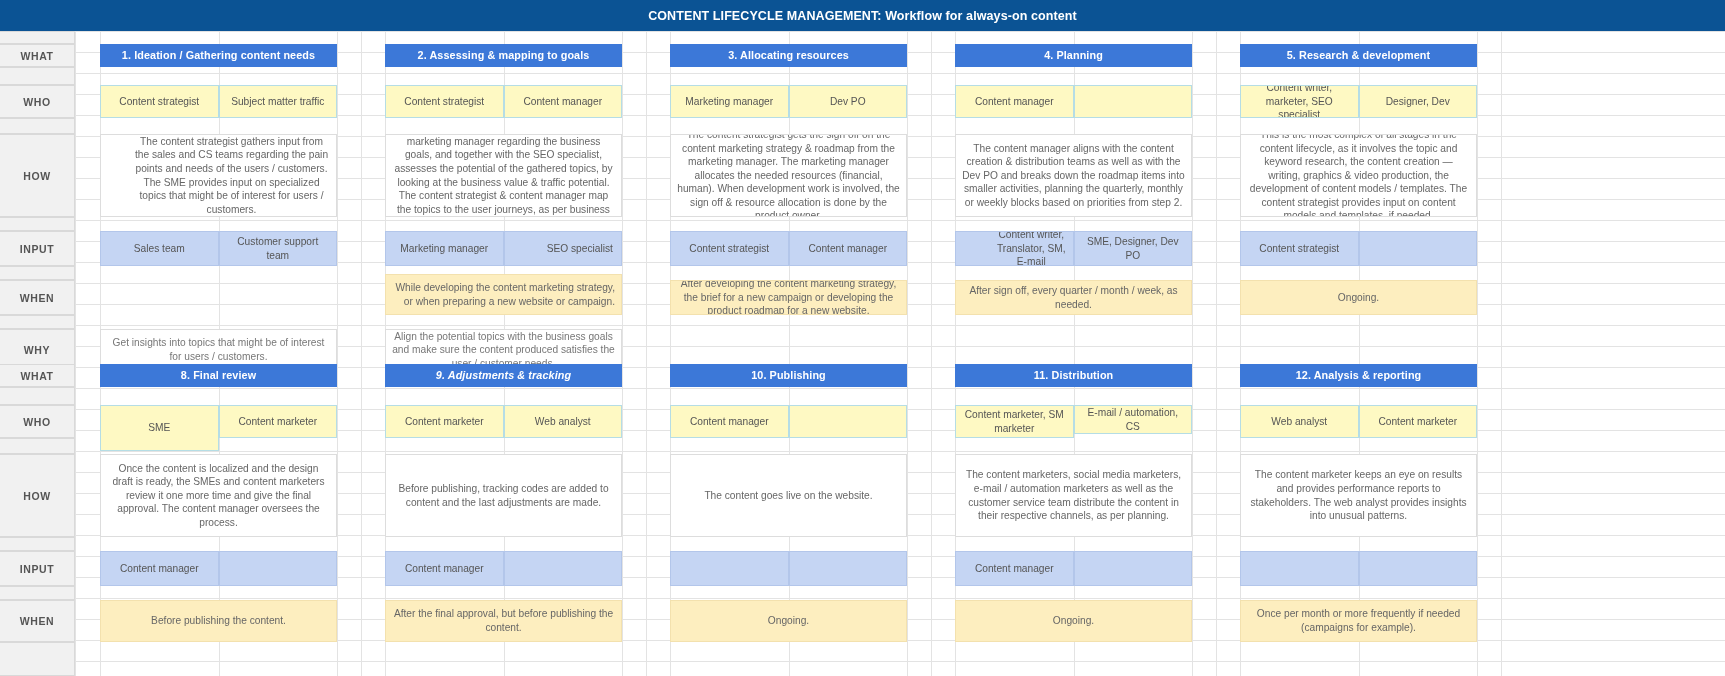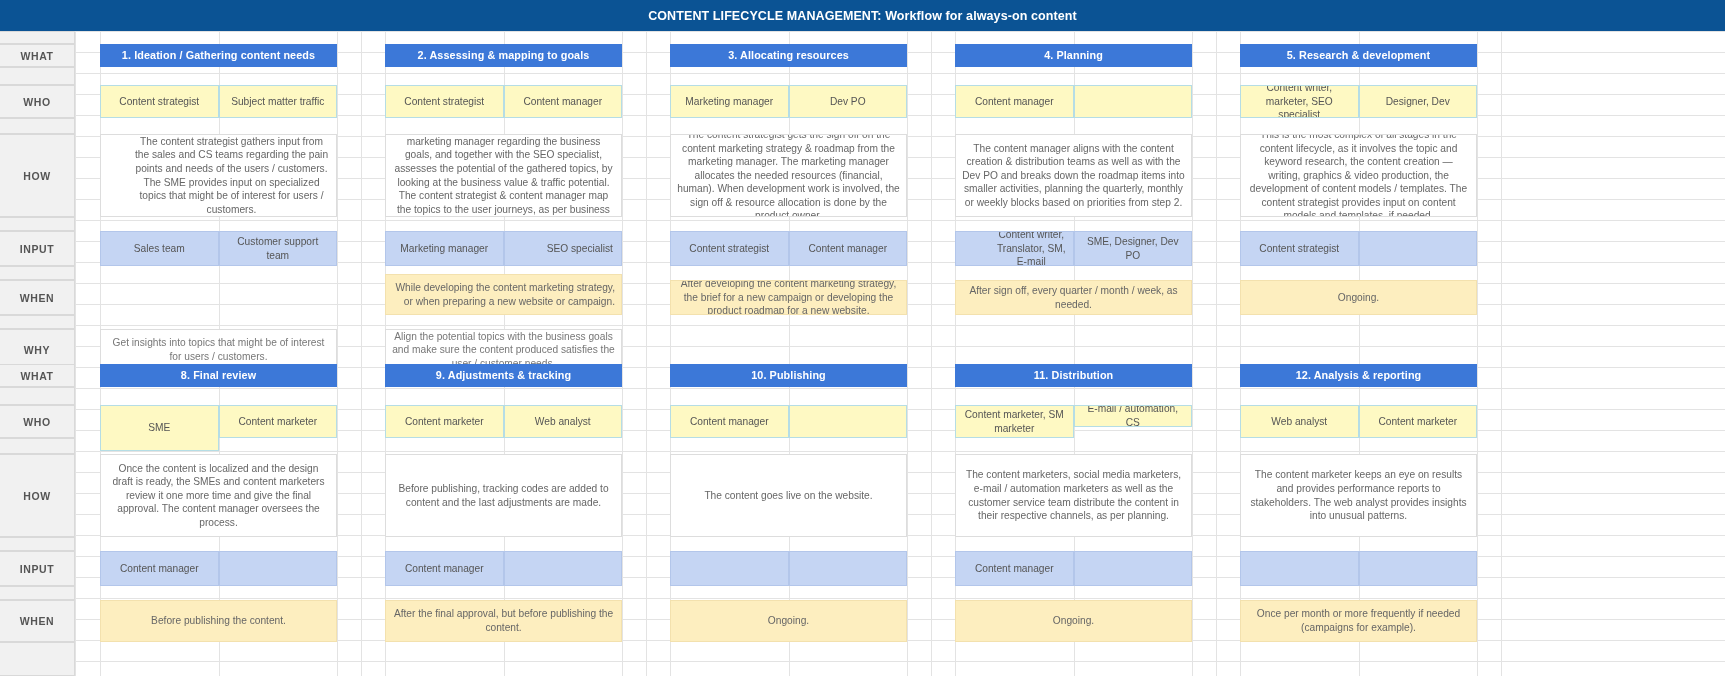--- a/index.html
+++ b/index.html
@@ -220,34 +220,34 @@
       <div class="cell when" style="left: 670px; top: 249px; width: 237px; height: 35px;">After developing the content marketing strategy, the brief for a new campaign or developing the product roadmap for a new website.</div>
       <div class="cell when" style="left: 955px; top: 249px; width: 237px; height: 35px;">After sign off, every quarter / month / week, as needed.</div>
       <div class="cell when" style="left: 1240px; top: 249px; width: 237px; height: 35px;">Ongoing.</div>
       <div class="rowlab blank" style="top: 284px; height: 14px;"></div>
       <div class="rowlab" style="top: 298px; height: 42px;">WHY</div>
       <div class="cell why" style="left: 100px; top: 298px; width: 237px; height: 42px;">Get insights into topics that might be of interest for users / customers.</div>
       <div class="cell why" style="left: 385px; top: 298px; width: 237px; height: 42px;">Align the potential topics with the business goals and make sure the content produced satisfies the user / customer needs.</div>
       <div class="rowlab blank" style="top: 340px; height: 13px;"></div>
       <div class="rowlab" style="top: 333px; height: 23px;">WHAT</div>
       <div class="cell what" style="left: 100px; top: 333px; width: 237px; height: 23px;">8. Final review</div>
-      <div class="cell what" style="left: 385px; top: 333px; width: 237px; height: 23px;">9. Adjustments &amp; tracking</div>
+      <div class="cell what" style="left: 385px; top: 333px; width: 237px; height: 23px; font-style: italic;">9. Adjustments &amp; tracking</div>
       <div class="cell what" style="left: 670px; top: 333px; width: 237px; height: 23px;">10. Publishing</div>
       <div class="cell what" style="left: 955px; top: 333px; width: 237px; height: 23px;">11. Distribution</div>
       <div class="cell what" style="left: 1240px; top: 333px; width: 237px; height: 23px;">12. Analysis &amp; reporting</div>
       <div class="rowlab blank" style="top: 356px; height: 18px;"></div>
       <div class="rowlab" style="top: 374px; height: 33px;">WHO</div>
       <div class="cell who" style="left: 100px; top: 374px; width: 118.5px; height: 46px;">SME</div>
       <div class="cell who" style="left: 218.5px; top: 374px; width: 118.5px; height: 33px;">Content marketer</div>
       <div class="cell who" style="left: 385px; top: 374px; width: 118.5px; height: 33px;">Content marketer</div>
       <div class="cell who" style="left: 503.5px; top: 374px; width: 118.5px; height: 33px;">Web analyst</div>
       <div class="cell who" style="left: 670px; top: 374px; width: 118.5px; height: 33px;">Content manager</div>
       <div class="cell who" style="left: 788.5px; top: 374px; width: 118.5px; height: 33px;"></div>
       <div class="cell who" style="left: 955px; top: 374px; width: 118.5px; height: 33px;">Content marketer, SM marketer</div>
-      <div class="cell who" style="left: 1073.5px; top: 374px; width: 118.5px; height: 22px;">E-mail / automation, CS</div>
+      <div class="cell who" style="left: 1073.5px; top: 374px; width: 118.5px; height: 29px;">E-mail / automation, CS</div>
       <div class="cell who" style="left: 1240px; top: 374px; width: 118.5px; height: 33px;">Web analyst</div>
       <div class="cell who" style="left: 1358.5px; top: 374px; width: 118.5px; height: 33px;">Content marketer</div>
       <div class="rowlab blank" style="top: 407px; height: 16px;"></div>
       <div class="rowlab" style="top: 423px; height: 83px;">HOW</div>
       <div class="cell how" style="left: 100px; top: 423px; width: 237px; height: 83px;">Once the content is localized and the design draft is ready, the SMEs and content marketers review it one more time and give the final approval. The content manager oversees the process.</div>
       <div class="cell how" style="left: 385px; top: 423px; width: 237px; height: 83px;">Before publishing, tracking codes are added to content and the last adjustments are made.</div>
       <div class="cell how" style="left: 670px; top: 423px; width: 237px; height: 83px;">The content goes live on the website.</div>
       <div class="cell how" style="left: 955px; top: 423px; width: 237px; height: 83px;">The content marketers, social media marketers, e-mail / automation marketers as well as the customer service team distribute the content in their respective channels, as per planning.</div>
       <div class="cell how" style="left: 1240px; top: 423px; width: 237px; height: 83px;">The content marketer keeps an eye on results and provides performance reports to stakeholders. The web analyst provides insights into unusual patterns.</div>
       <div class="rowlab blank" style="top: 506px; height: 14px;"></div>

